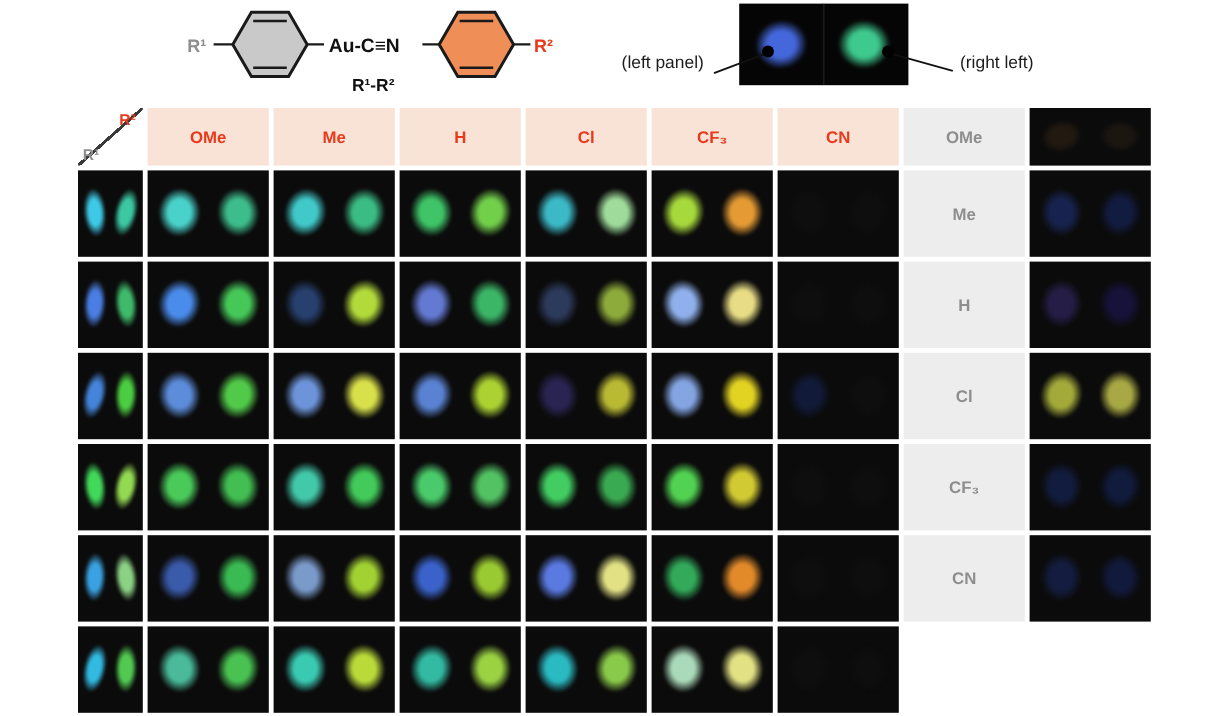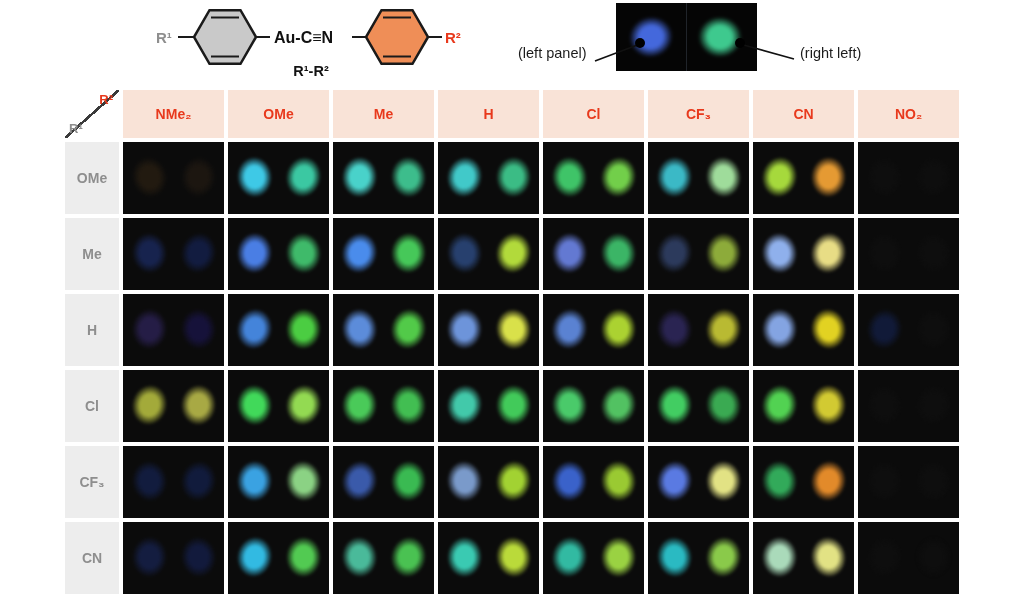--- a/index.html
+++ b/index.html
@@ -87,28 +87,26 @@
     <div>after</div>
     <div>grinding</div>
   </div>
 
   <div class="grid" id="grid">
     <div class="corner">
       <span class="c-top">R²</span>
       <span class="c-bottom">R¹</span>
     </div>
 
-  <div class="hcell">NMe₂</div>
       <div class="hcell">OMe</div>
       <div class="hcell">Me</div>
       <div class="hcell">H</div>
       <div class="hcell">Cl</div>
       <div class="hcell">CF₃</div>
       <div class="hcell">CN</div>
-      <div class="hcell">NO₂</div>
       <div class="rcell">OMe</div>
       <div class="cell">
         <span class="blob bb" style="background: radial-gradient(closest-side, rgb(34, 26, 16) 0%, rgb(34, 26, 16) 42%, transparent 78%); border-radius: 58% 42% 55% 45% / 52% 60% 40% 48%; transform: rotate(-14deg);"></span>
         <span class="blob ab" style="background: radial-gradient(closest-side, rgb(28, 22, 16) 0%, rgb(28, 22, 16) 42%, transparent 78%); border-radius: 52% 48% 60% 40% / 45% 55% 42% 58%; transform: rotate(4deg);"></span>
       </div>
       <div class="cell">
         <span class="blob bb" style="background: radial-gradient(closest-side, rgb(62, 201, 230) 0%, rgb(62, 201, 230) 42%, transparent 78%); border-radius: 45% 55% 48% 52% / 60% 45% 55% 40%; transform: rotate(-5deg);"></span>
         <span class="blob ab" style="background: radial-gradient(closest-side, rgb(59, 200, 162) 0%, rgb(59, 200, 162) 42%, transparent 78%); border-radius: 60% 40% 45% 55% / 48% 52% 58% 42%; transform: rotate(13deg);"></span>
       </div>
       <div class="cell">

